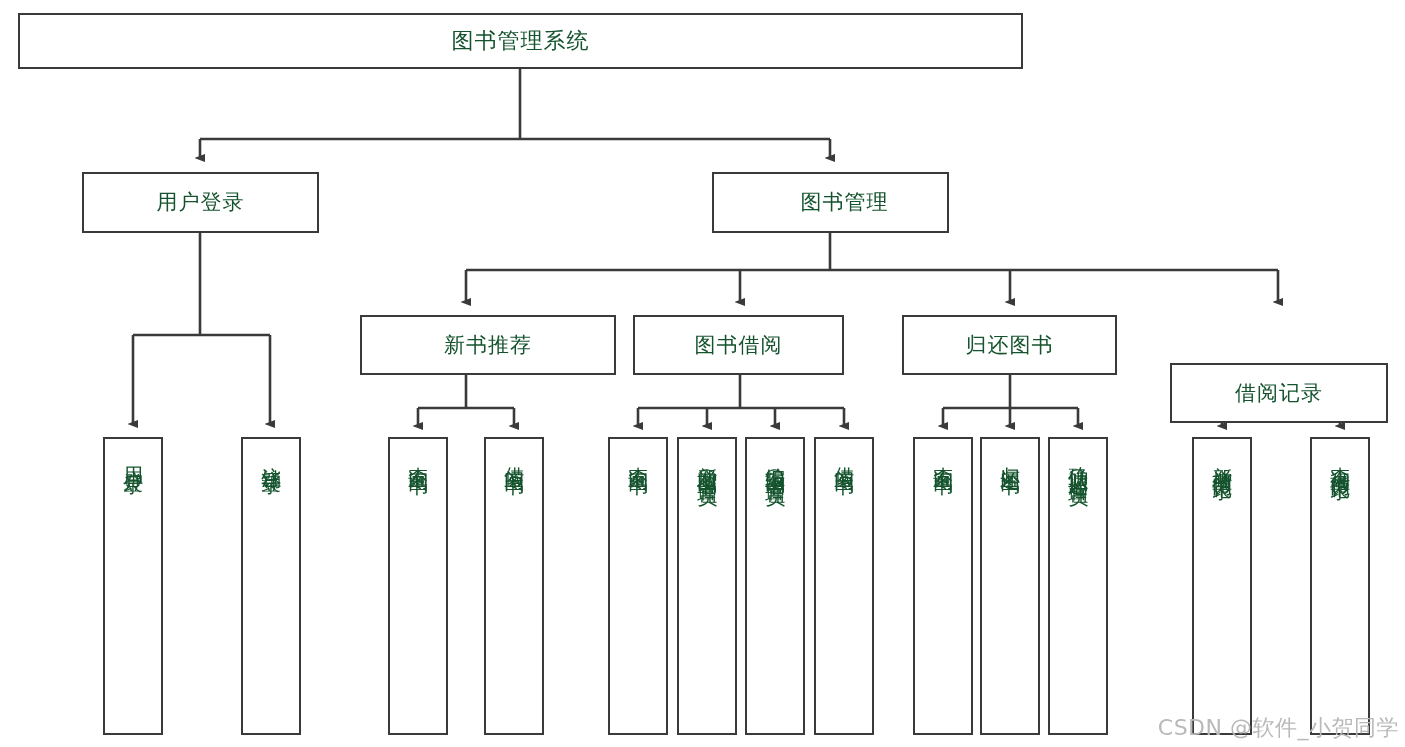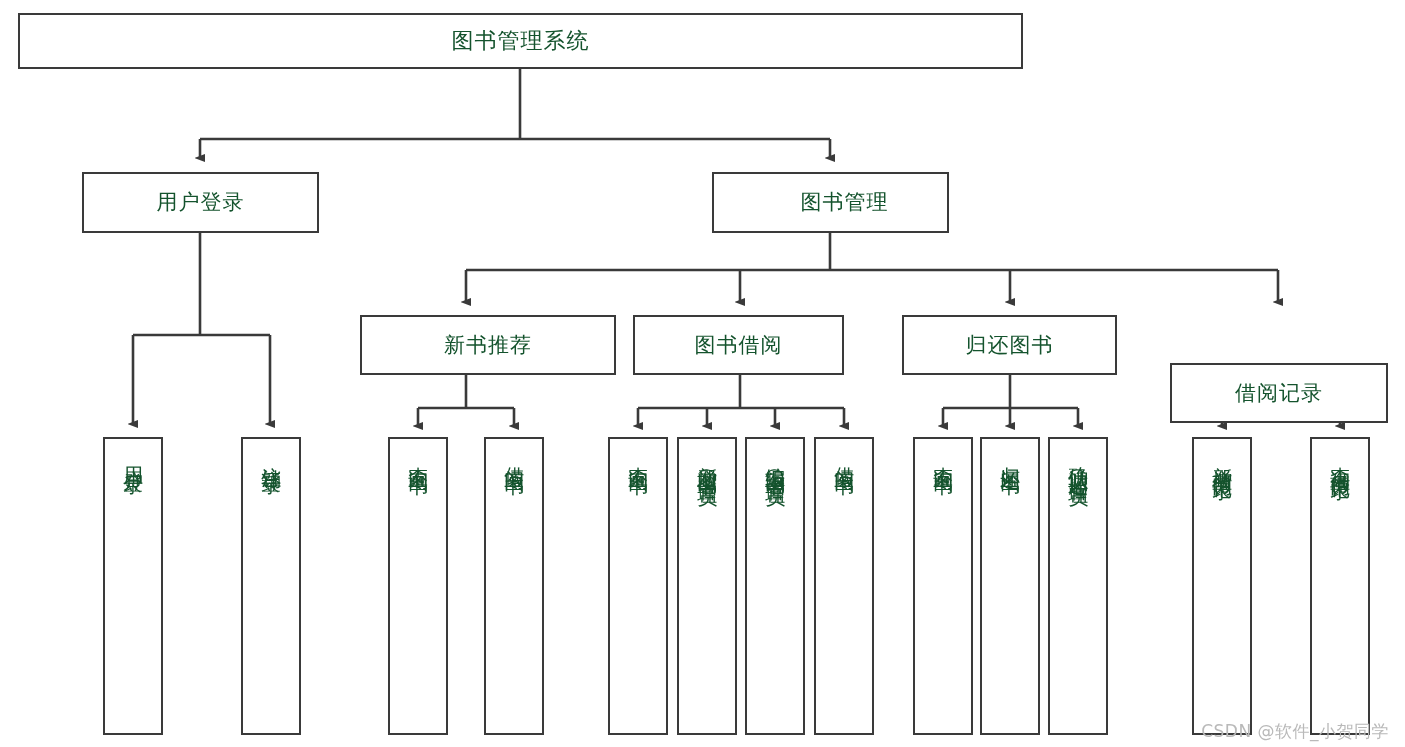--- a/index.html
+++ b/index.html
@@ -54,24 +54,24 @@
   .node-leaf .node-label {
     writing-mode: vertical-rl;
     text-orientation: upright;
     font-size: 20px;
     letter-spacing: 3px;
     white-space: normal;
     max-height: 270px;
   }
   .watermark {
     position: absolute;
-    right: 16px;
+    right: 6px;
     bottom: 4px;
     color: #b9b9b9;
-    font-size: 17px;
+    font-size: 22px;
     letter-spacing: 0.5px;
     z-index: 5;
     white-space: nowrap;
     text-align: right;
   }
 </style>
 </head>
 <body>
 
 <div id="diagram-root">

